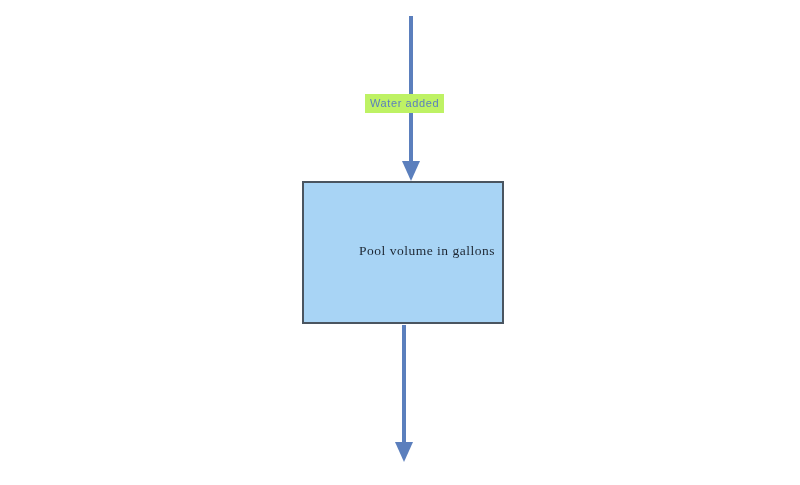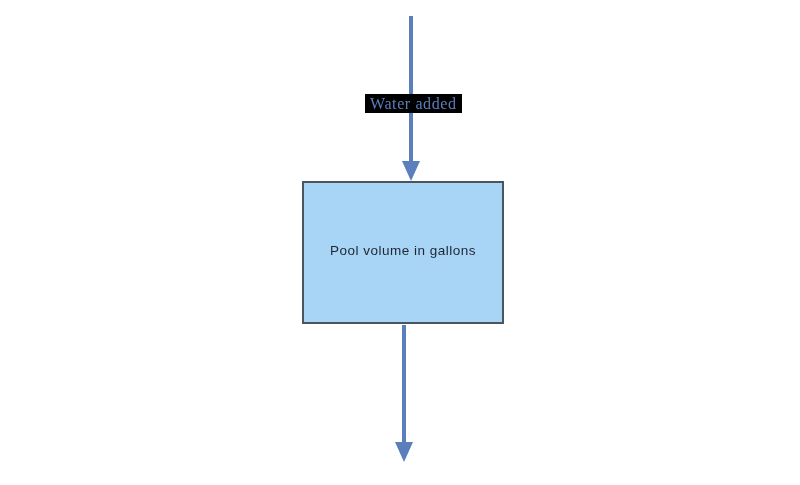--- a/index.html
+++ b/index.html
@@ -23,49 +23,50 @@
     position: absolute;
     left: 0;
     top: 0;
     width: 800px;
     height: 485px;
     display: block;
   }
   
   .flow-label {
     position: absolute;
-    font-family: Liberation Serif, serif;
-    font-size: 16px;
+    font-family: Liberation Sans, sans-serif;
+    font-size: 11px;
     letter-spacing: 0.6px;
     white-space: nowrap;
     color: #5b7fbd;
-    background: #000000;
+    background: #bef264;
     padding: 2px 5px;
     line-height: 15px;
   }
   #label-water-added {
     left: 365px;
     top: 94px;
   }
   #label-water-lost {
     left: 365px;
     top: 384px;
   }
   #box-label {
     position: absolute;
     left: 302px;
     top: 243px;
     width: 202px;
     text-align: center;
-    font-family: Liberation Sans, sans-serif;
+    font-family: Liberation Serif, serif;
     font-size: 13.5px;
     letter-spacing: 0.5px;
     color: #1d2733;
     white-space: nowrap;
     line-height: 16px;
+    padding-left: 24px;
   }
 </style>
 </head>
 <body>
 
 <div id="stage">
 
   <svg id="diagram-svg" viewBox="0 0 800 485">
 
     <line x1="411" y1="16" x2="411" y2="163" stroke="#5b7fbd" stroke-width="4"></line>

